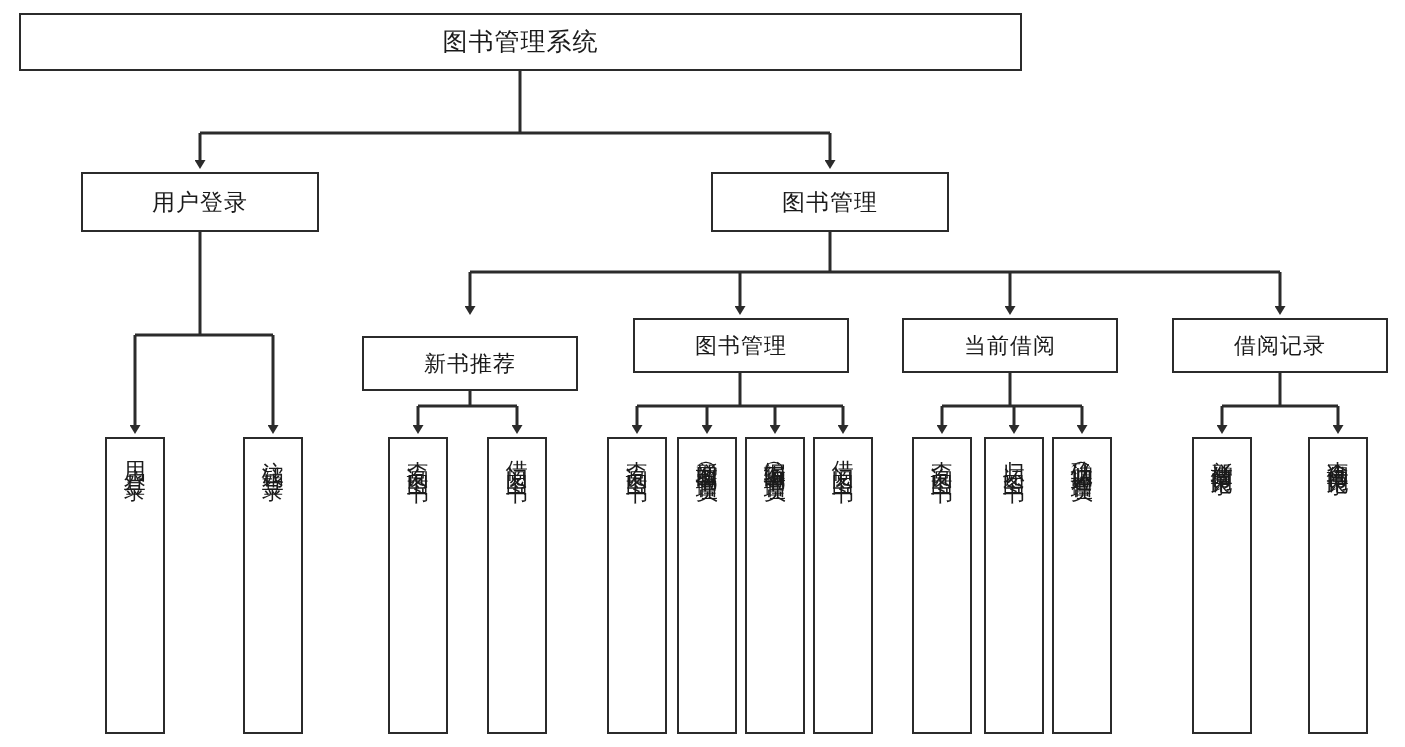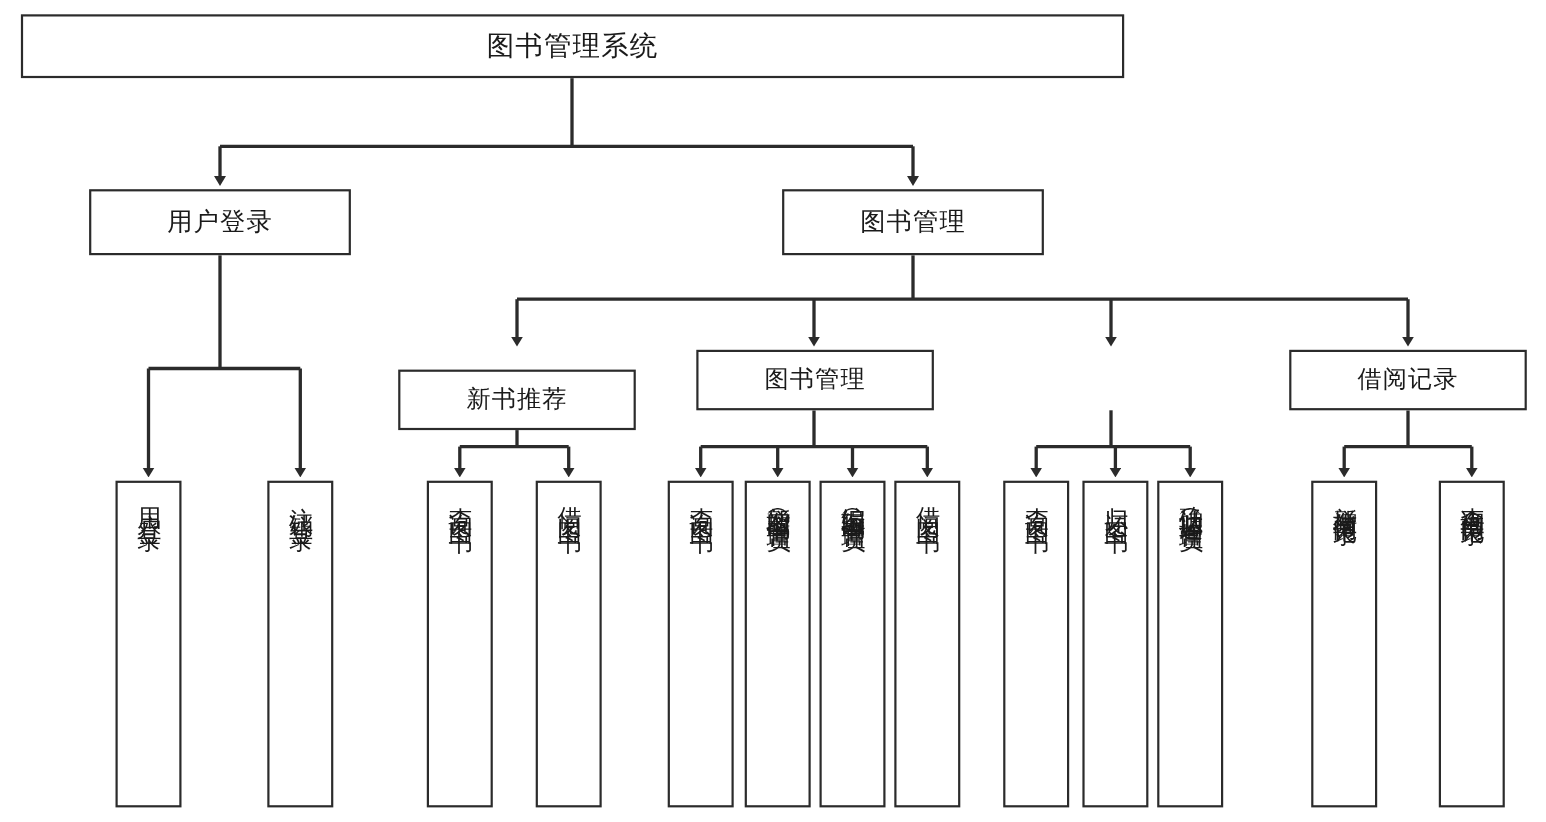--- a/index.html
+++ b/index.html
@@ -132,20 +132,23 @@
   <div class="node level2" style="left: 711px; top: 172px; width: 238px; height: 60px;">
     <span class="node-label">图书管理</span>
   </div>
 
   <div class="node level3" style="left: 362px; top: 336px; width: 216px; height: 55px;">
     <span class="node-label">新书推荐</span>
   </div>
   <div class="node level3" style="left: 633px; top: 318px; width: 216px; height: 55px;">
     <span class="node-label">图书管理</span>
   </div>
+  <div class="node level3" style="left: 902px; top: 318px; width: 216px; height: 55px;">
+    <span class="node-label">当前借阅</span>
+  </div>
   <div class="node level3" style="left: 1172px; top: 318px; width: 216px; height: 55px;">
     <span class="node-label">借阅记录</span>
   </div>
 
   <div class="node leaf" style="left: 105px; top: 437px; width: 60px; height: 297px;">
     <span class="node-label">用户登录</span>
   </div>
   <div class="node leaf" style="left: 243px; top: 437px; width: 60px; height: 297px;">
     <span class="node-label">注销登录</span>
   </div>

